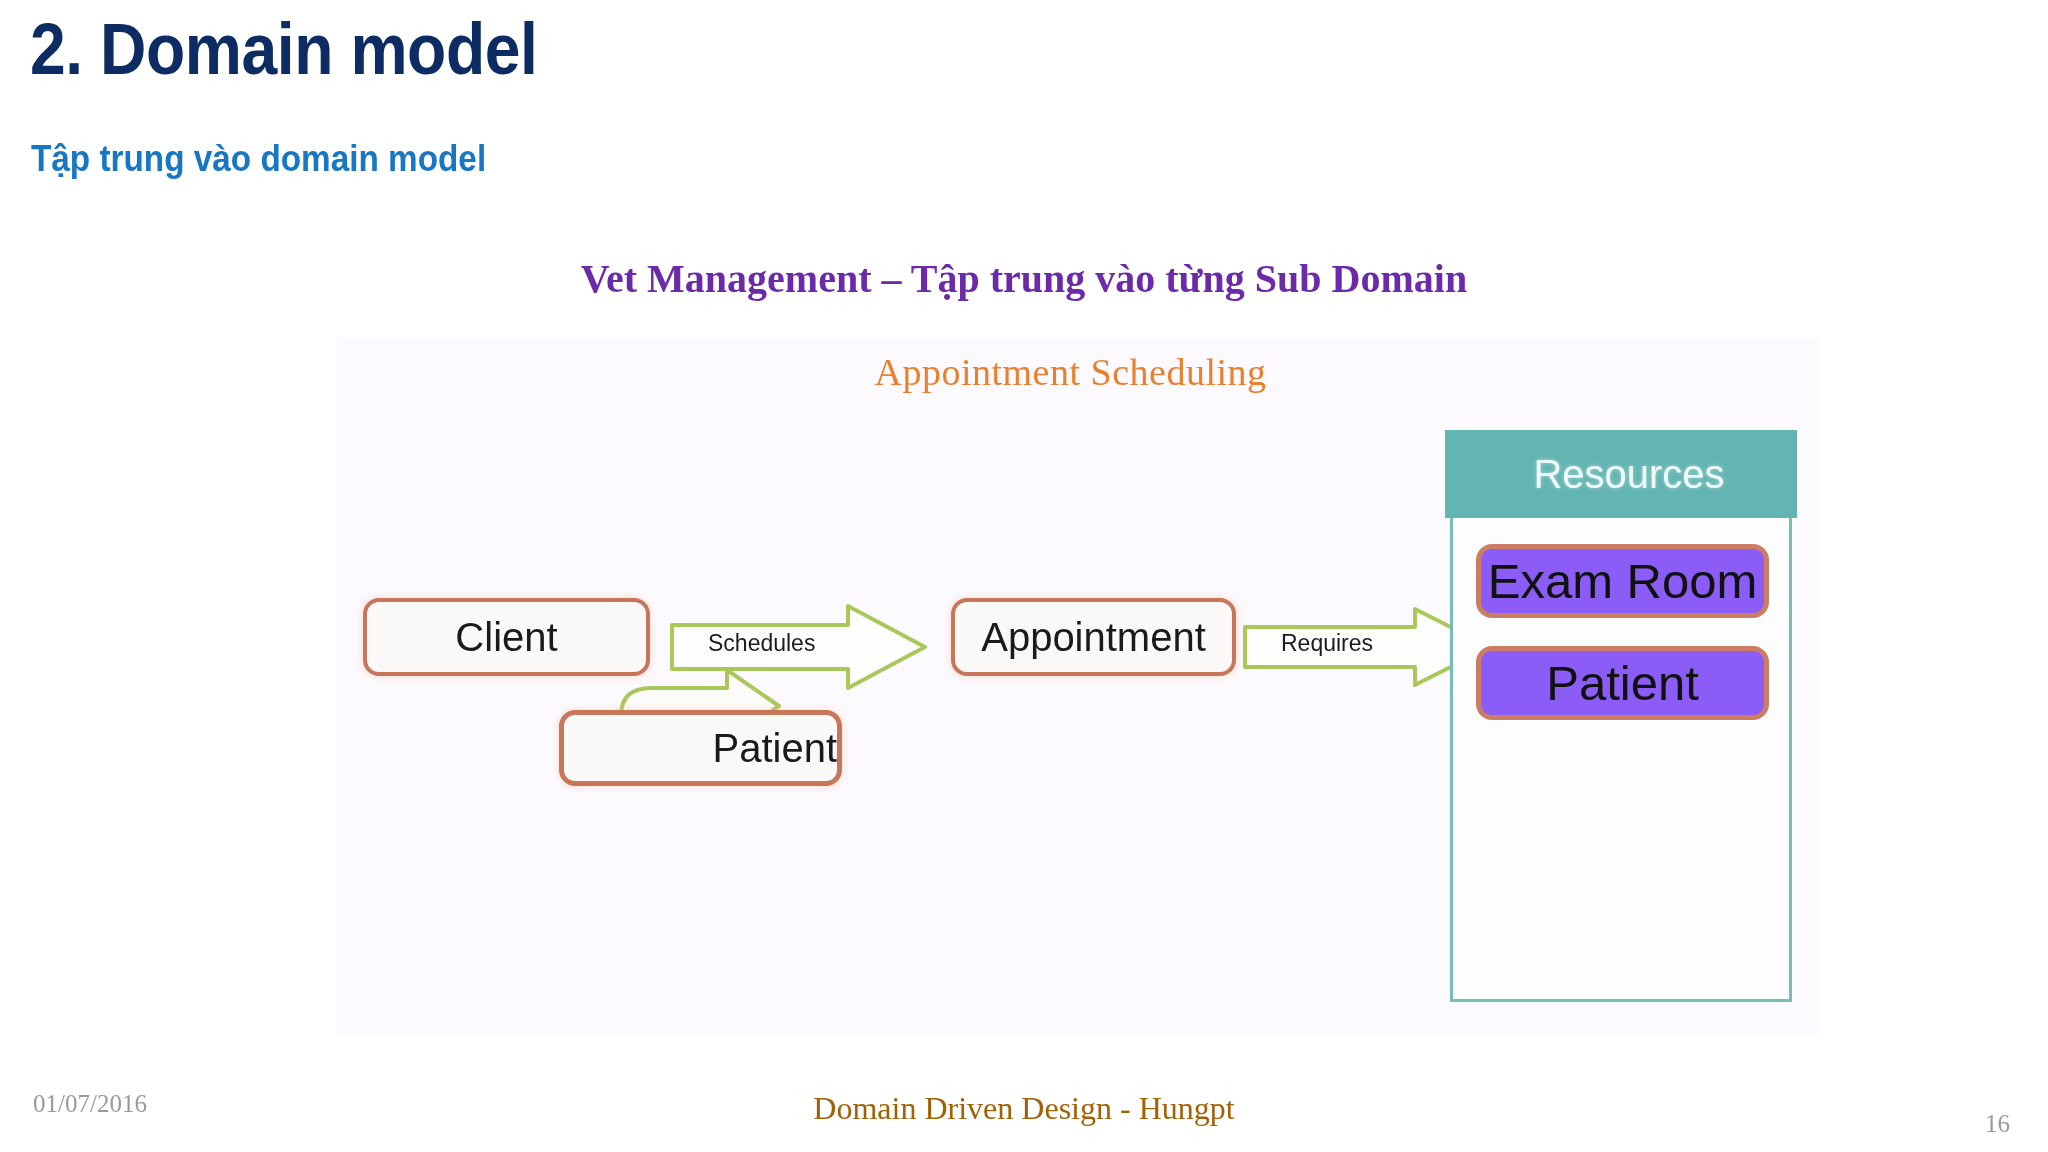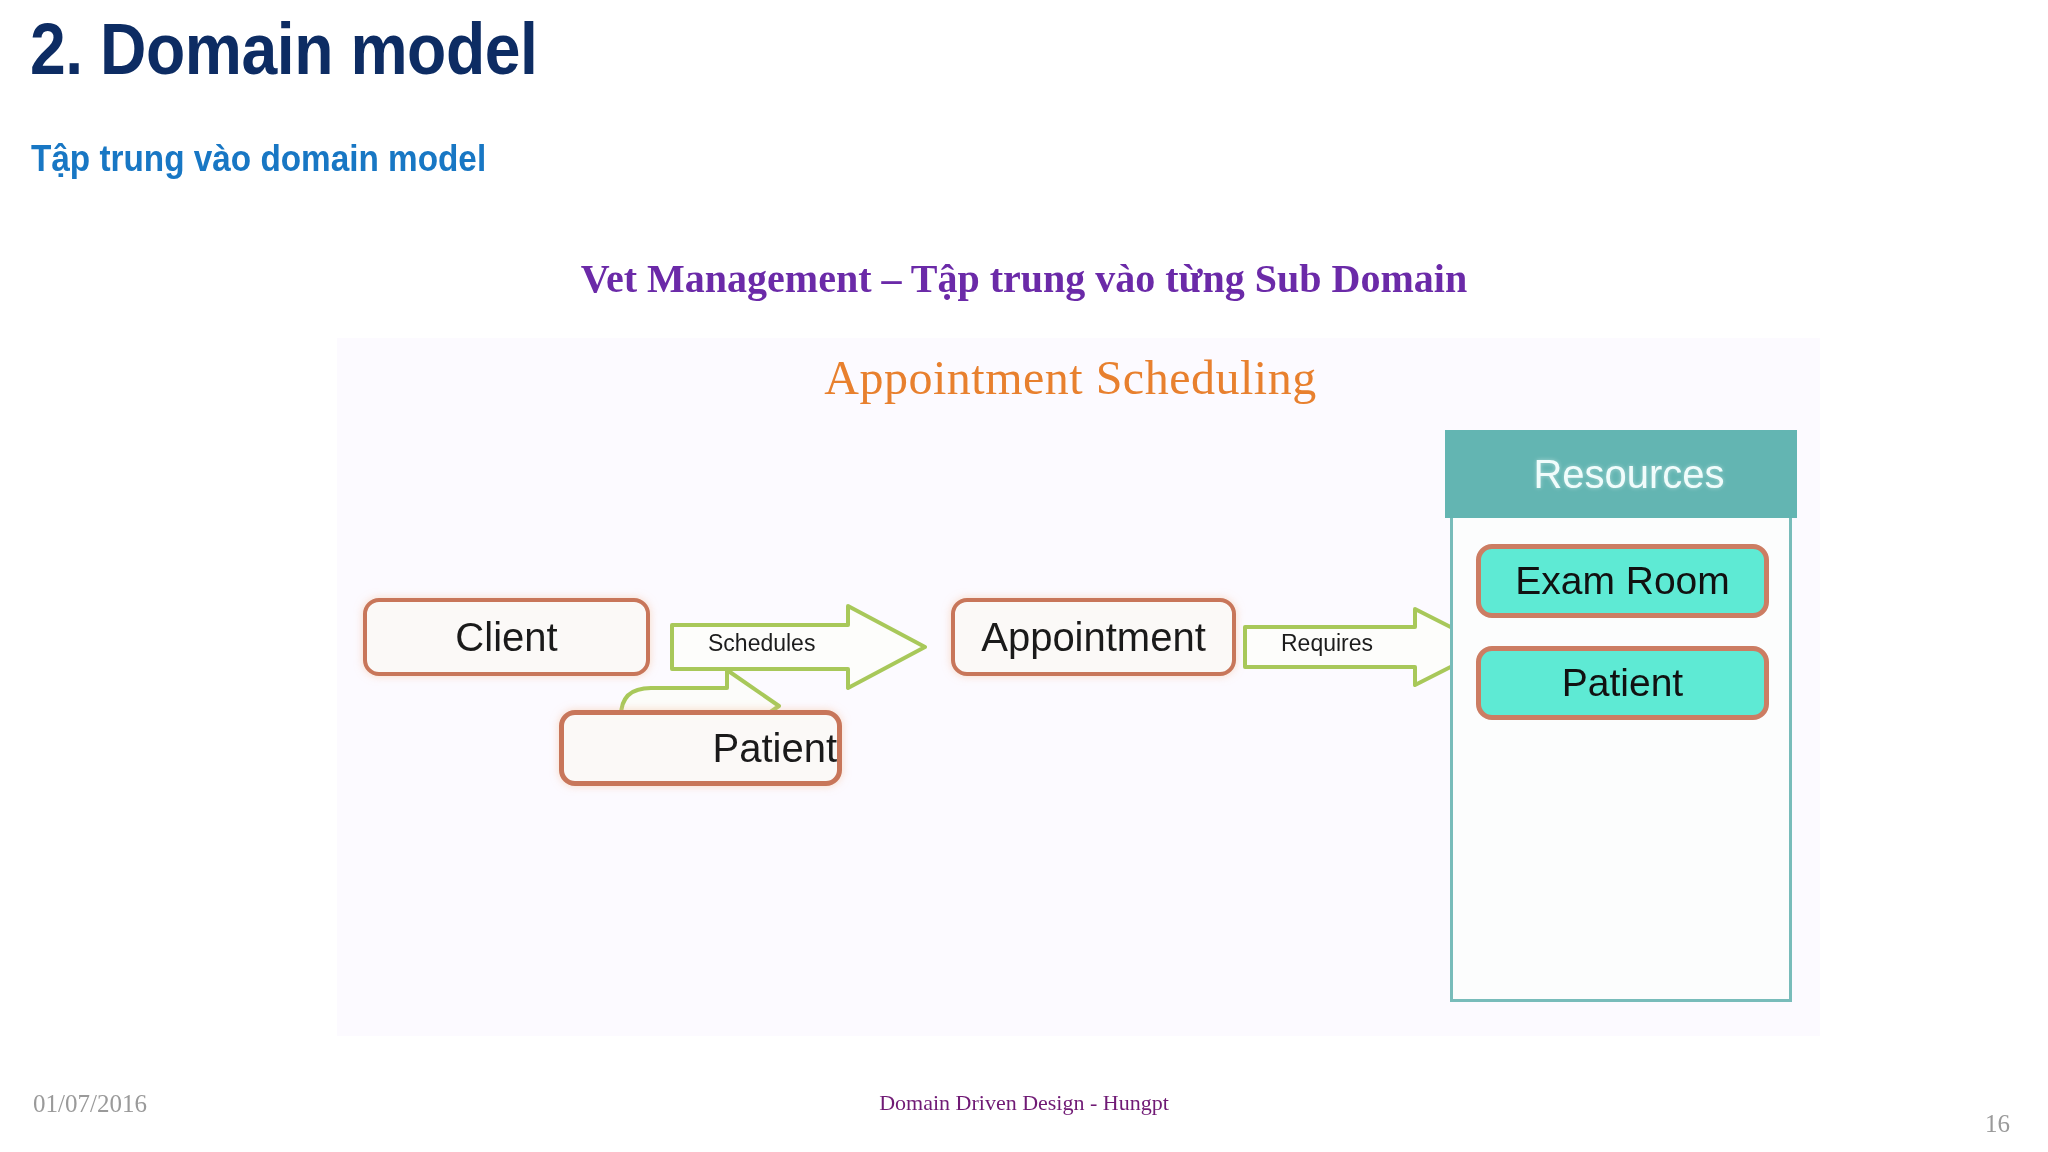--- a/index.html
+++ b/index.html
@@ -70,21 +70,21 @@
   }
 
   #diagram-title {
     position: absolute;
     left: 0;
     right: 16px;
     top: 12px;
     text-align: center;
     font-family: "Liberation Serif", serif;
     font-weight: normal;
-    font-size: 48px;
+    font-size: 38px;
     color: #e8802e;
     white-space: nowrap;
     letter-spacing: 0.5px;
   }
 
   
   .entity-box {
     position: absolute;
     background: #fbf9f7;
     border: 4px solid #c8765a;
@@ -157,29 +157,29 @@
     background: #fcfdfd;
     border: 3px solid #78bcba;
     border-top: none;
     box-sizing: border-box;
   }
   .resource-item {
     position: absolute;
     left: 23px;
     width: 293px;
     height: 74px;
-    background: #5eead4;
+    background: #8b5cf6;
     border: 5px solid #cc7d63;
     border-radius: 16px;
     box-sizing: border-box;
     display: flex;
     align-items: center;
     justify-content: center;
     font-family: "Liberation Sans", sans-serif;
-    font-size: 39px;
+    font-size: 49px;
     color: #111111;
   }
   #resource-exam-room { top: 26px; }
   #resource-doctor    { top: 128px; }
 
   
   #footer-date {
     position: absolute;
     left: 33px;
     top: 1090px;
@@ -188,22 +188,22 @@
     color: #9a9a9a;
     white-space: nowrap;
   }
   #footer-center {
     position: absolute;
     left: 0;
     right: 0;
     top: 1090px;
     text-align: center;
     font-family: "Liberation Serif", serif;
-    font-size: 22px;
-    color: #701a75;
+    font-size: 32px;
+    color: #a16207;
     white-space: nowrap;
   }
   #footer-page {
     position: absolute;
     right: 38px;
     top: 1110px;
     font-family: "Liberation Serif", serif;
     font-size: 25px;
     color: #9a9a9a;
     white-space: nowrap;

